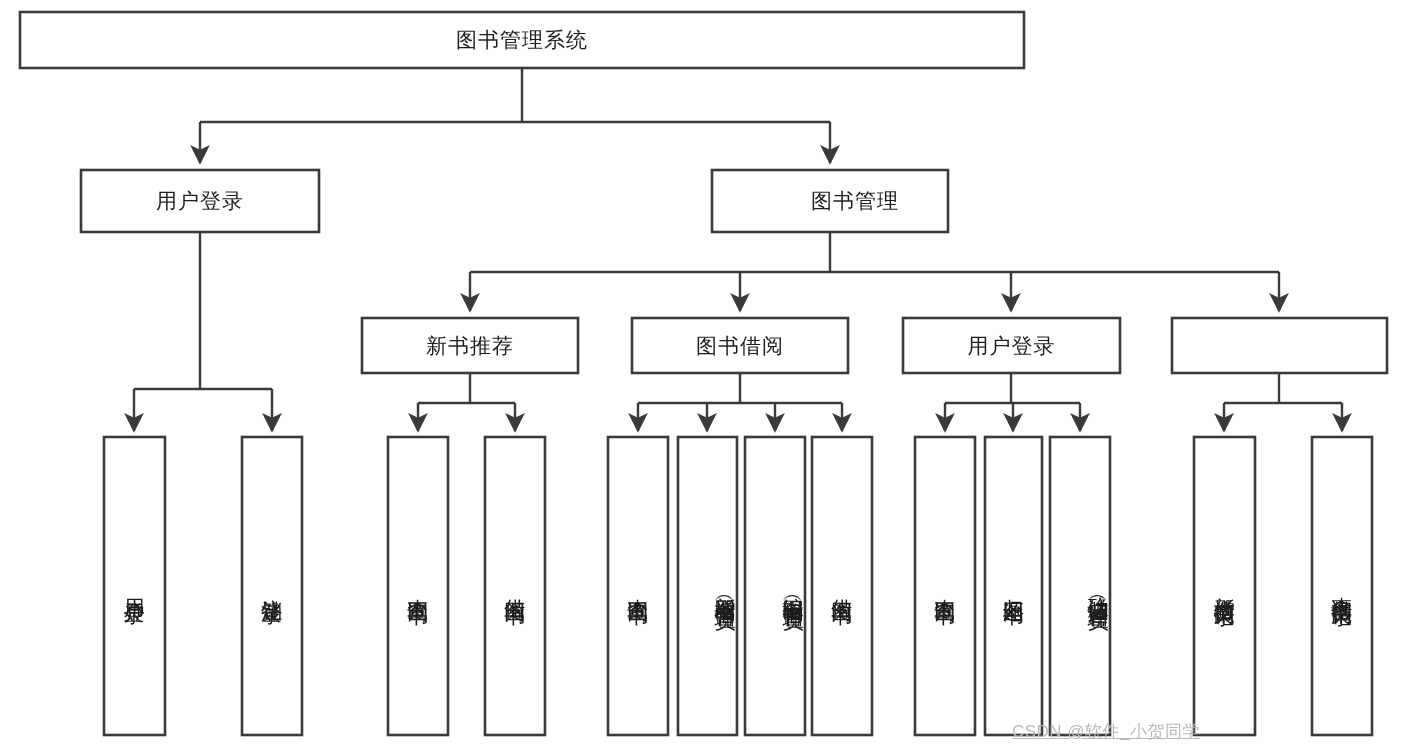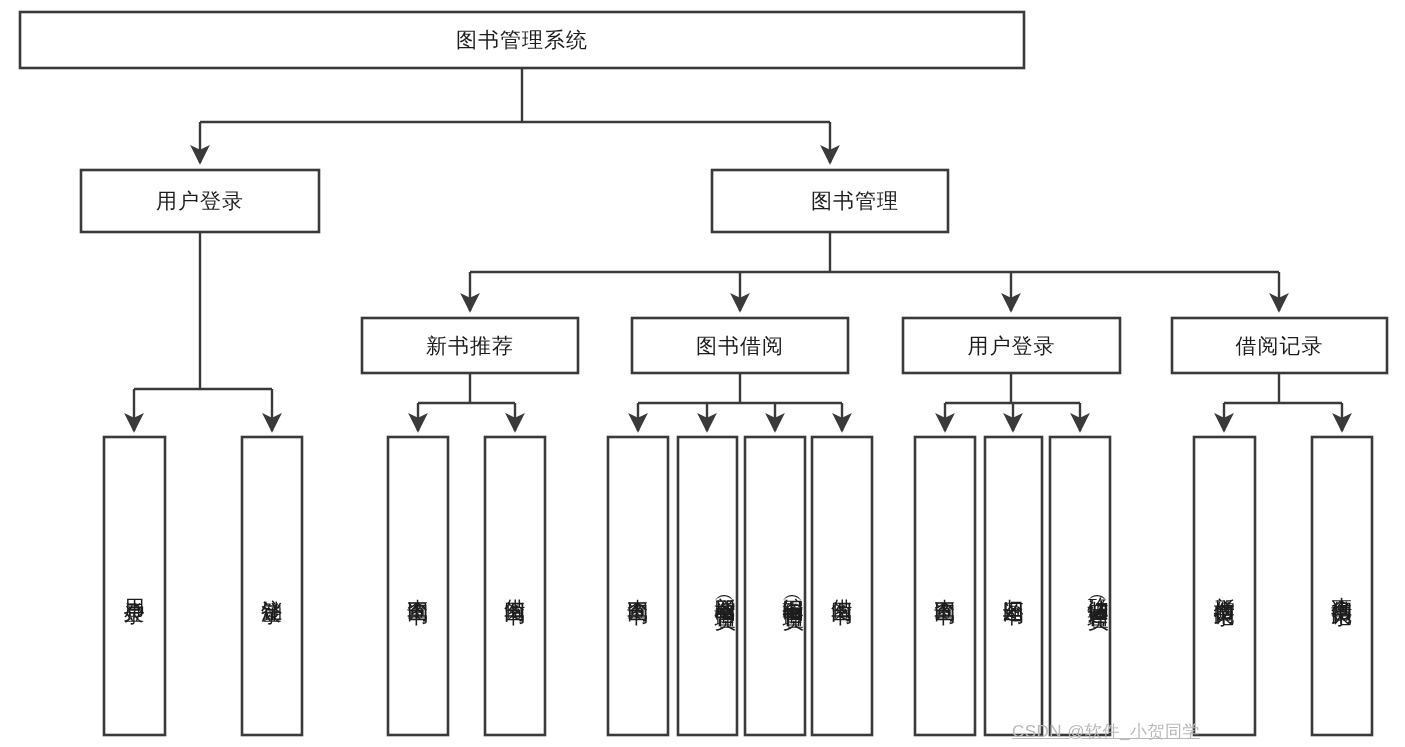--- a/index.html
+++ b/index.html
@@ -161,21 +161,20 @@
   </svg>
 
   <div class="h-label" style="left:20px; top:12px; width:1004px; height:56px;">图书管理系统</div>
 
   <div class="h-label" style="left:81px; top:170px; width:238px; height:62px;">用户登录</div>
   <div class="h-label" style="left:712px; top:170px; width:236px; height:62px;margin-left:25px;">图书管理</div>
 
   <div class="h-label" style="left:362px; top:318px; width:216px; height:55px;">新书推荐</div>
   <div class="h-label" style="left:632px; top:318px; width:216px; height:55px;">图书借阅</div>
   <div class="h-label" style="left:903px; top:318px; width:217px; height:55px;">用户登录</div>
-  <div class="h-label" style="left:1172px; top:318px; width:215px; height:55px;">借阅记录</div>
 
   <div class="v-label" style="left:104px; top:437px; width:61px; height:298px;">用户登录</div>
   <div class="v-label" style="left:242px; top:437px; width:60px; height:298px;">注销登录</div>
 
   <div class="v-label" style="left:388px; top:437px; width:60px; height:298px;">查询图书</div>
   <div class="v-label" style="left:485px; top:437px; width:60px; height:298px;">借阅图书</div>
 
   <div class="v-label" style="left:608px; top:437px; width:60px; height:298px;">查询图书</div>
   <div class="v-label" style="left:678px; top:437px; width:59px; height:298px; align-items:flex-start; padding-top:6px; box-sizing:border-box;">新增图书（管理员）</div>
   <div class="v-label" style="left:745px; top:437px; width:60px; height:298px; align-items:flex-start; padding-top:6px; box-sizing:border-box;">编辑图书（管理员）</div>

